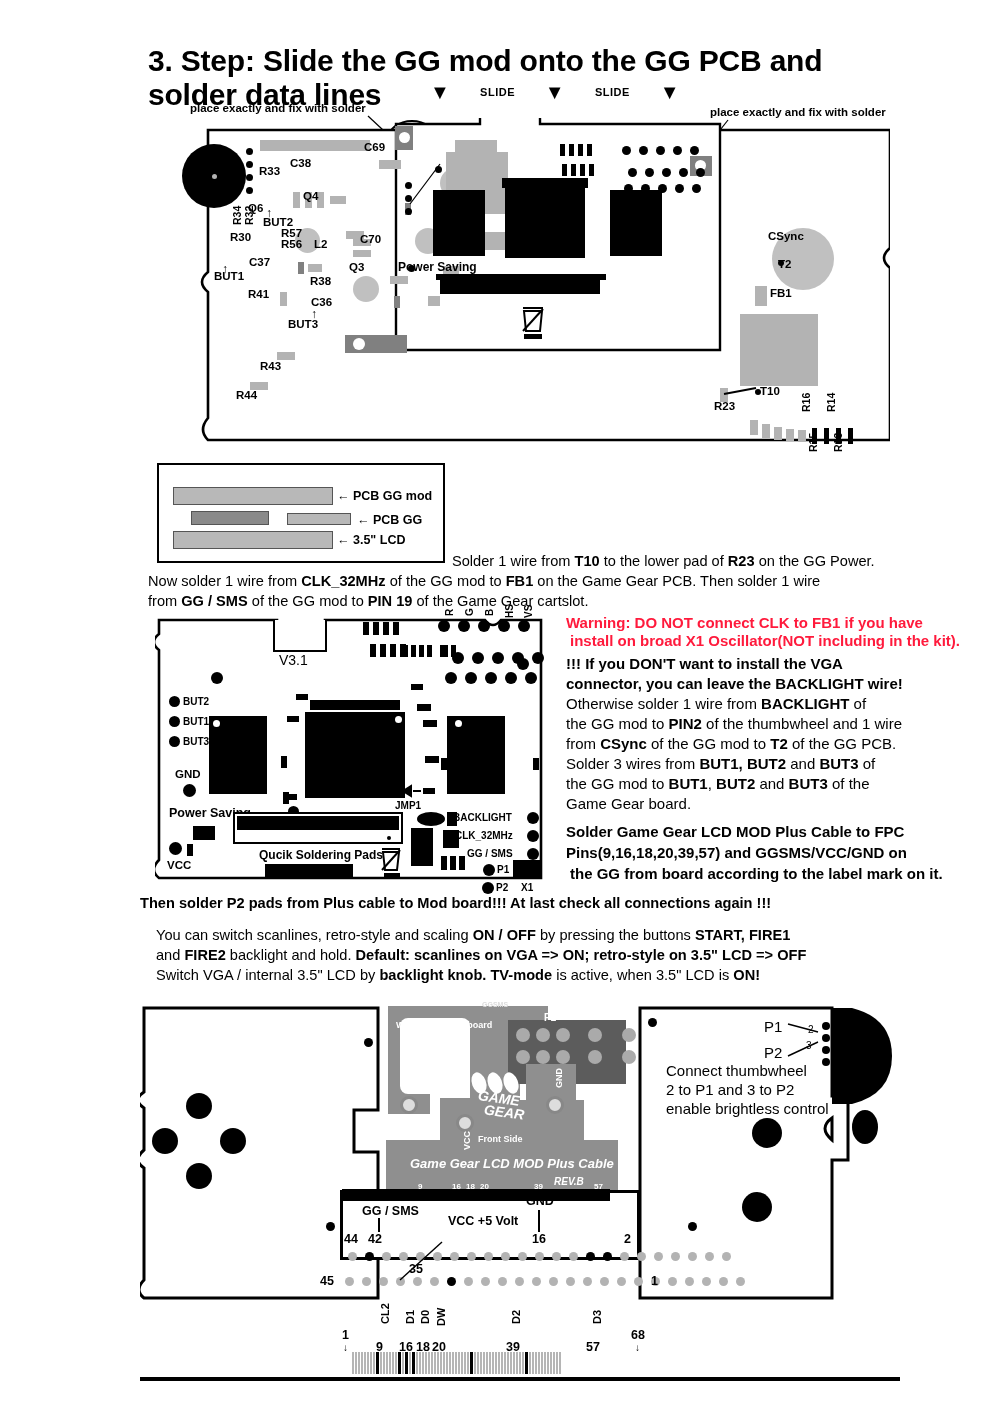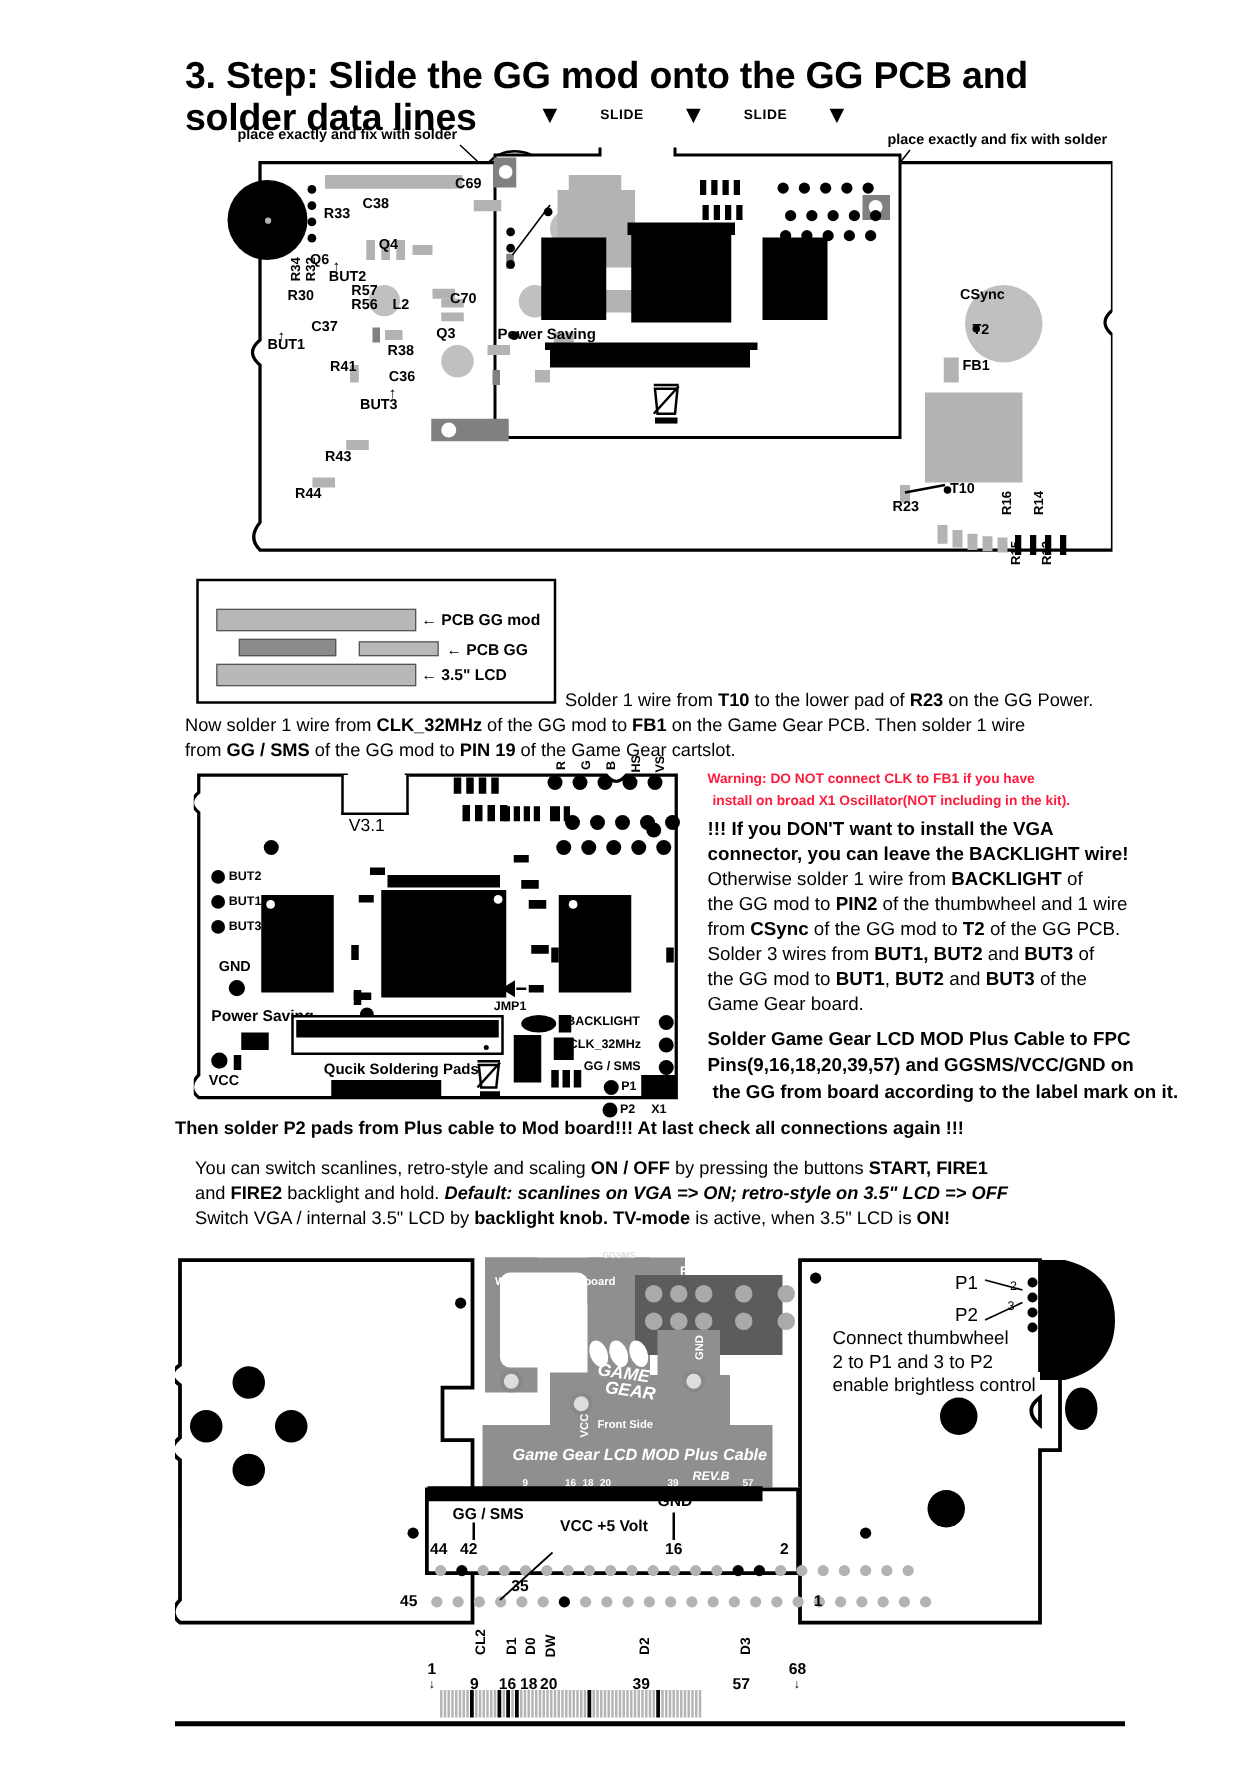--- a/index.html
+++ b/index.html
@@ -12,21 +12,21 @@
   
   #step-title{
     left:148px;top:44px;width:740px;
     font-size:30px;font-weight:bold;letter-spacing:-0.2px;
   }
   .slide-row{left:430px;top:86px;width:250px;font-size:11px;font-weight:bold;
       letter-spacing:0.5px;display:flex;justify-content:space-between;align-items:center;}
   .arrow-down{font-size:20px;line-height:12px;font-weight:bold;}
   .para{font-size:14.6px;line-height:19px;}
   .para b{font-weight:bold;}
-  .note-red{color:#ff1a3c;font-weight:bold;font-size:11px;line-height:18px;}
+  .note-red{color:#ff1a3c;font-weight:bold;font-size:15px;line-height:18px;}
   .note-blk{font-weight:bold;font-size:15px;line-height:19.5px;}
   .note-reg{font-size:15px;line-height:19.5px;}
   
   .board{position:absolute;background:#fff;border:2.5px solid #000;box-sizing:border-box;}
   .lbl{position:absolute;font-size:11.5px;font-weight:bold;white-space:nowrap;}
   .lbl.sm{font-size:10px;}
   .vlbl{position:absolute;font-size:10.5px;font-weight:bold;white-space:nowrap;
         transform-origin:0 0;transform:rotate(-90deg);}
   .pad{position:absolute;background:#b3b3b3;}
   .padd{position:absolute;background:#808080;}
@@ -220,21 +220,21 @@
   <div class="lbl" style="left:303px;top:190px;">Q4</div>
   <div class="lbl" style="left:344px;top:180px;color:#ffffff;">T1</div>
   <div class="lbl" style="left:263px;top:216px;">BUT2</div>
   <div class="lbl" style="left:281px;top:227px;">R57</div>
   <div class="lbl" style="left:281px;top:238px;">R56</div>
   <div class="lbl" style="left:314px;top:238px;">L2</div>
   <div class="lbl" style="left:360px;top:233px;">C70</div>
   <div class="lbl" style="left:230px;top:231px;">R30</div>
   <div class="lbl" style="left:249px;top:256px;">C37</div>
   <div class="lbl" style="left:214px;top:270px;">BUT1</div>
-  <div class="lbl" style="left:236px;top:288px;padding-left:28px;">R41</div>
+  <div class="lbl" style="left:220px;top:288px;padding-left:28px;">R41</div>
   <div class="lbl" style="left:310px;top:275px;">R38</div>
   <div class="lbl" style="left:311px;top:296px;">C36</div>
   <div class="lbl" style="left:288px;top:318px;">BUT3</div>
   <div class="lbl" style="left:349px;top:261px;">Q3</div>
   <div class="lbl" style="left:260px;top:360px;">R43</div>
   <div class="lbl" style="left:236px;top:389px;">R44</div>
   <div class="lbl" style="left:768px;top:230px;">CSync</div>
   <div class="lbl" style="left:778px;top:258px;">T2</div>
   <div class="lbl" style="left:770px;top:287px;">FB1</div>
   <div class="lbl" style="left:760px;top:385px;">T10</div>
@@ -446,21 +446,21 @@
 <div class="abs note-blk" style="left:566px;top:822px;width:400px;">Solder Game Gear LCD MOD Plus Cable to FPC</div>
 <div class="abs note-blk" style="left:566px;top:843px;width:400px;">Pins(9,16,18,20,39,57) and GGSMS/VCC/GND on</div>
 <div class="abs note-blk" style="left:570px;top:864px;width:400px;">the GG from board according to the label mark on it.</div>
 
 <div class="abs" style="left:140px;top:895px;width:800px;font-size:14.6px;font-weight:bold;">Then solder P2 pads from Plus cable to Mod board!!! At last check all connections again !!!</div>
 
 <div class="abs para" style="left:156px;top:926px;width:760px;">
   <span>You can switch scanlines, retro-style and scaling </span><b>ON / OFF</b><span> by pressing the buttons </span><b>START, FIRE1</b>
 </div>
 <div class="abs para" style="left:156px;top:946px;width:760px;">
-  <span>and </span><b>FIRE2</b><span> backlight and hold. </span><b style="font-style:italic;">Default: scanlines on VGA =&gt; ON; retro-style on 3.5" LCD =&gt; OFF</b>
+  <span>and </span><b>FIRE2</b><span> backlight and hold. </span><b style="">Default: scanlines on VGA =&gt; ON; retro-style on 3.5" LCD =&gt; OFF</b>
 </div>
 <div class="abs para" style="left:156px;top:966px;width:760px;">
   <span>Switch VGA / internal 3.5" LCD by </span><b>backlight knob. TV-mode</b><span> is active, when 3.5" LCD is </span><b>ON!</b>
 </div>
 
 <svg class="abs" style="left:140px;top:1000px;width:260px;height:345px;">
   <path d="M4,8 L238,8 L238,110 L214,110 L214,152 L238,152 L238,298 L4,298 q-10,-8 0,-18 L4,168 q-12,-8 0,-18 L4,108 q-12,-8 0,-16 Z" fill="#ffffff" stroke="#000" stroke-width="3"></path>
 </svg>
 <div class="dot" style="left:364px;top:1038px;width:9px;height:9px;"></div>
 <div class="dot" style="left:364px;top:1218px;width:9px;height:9px;"></div>

